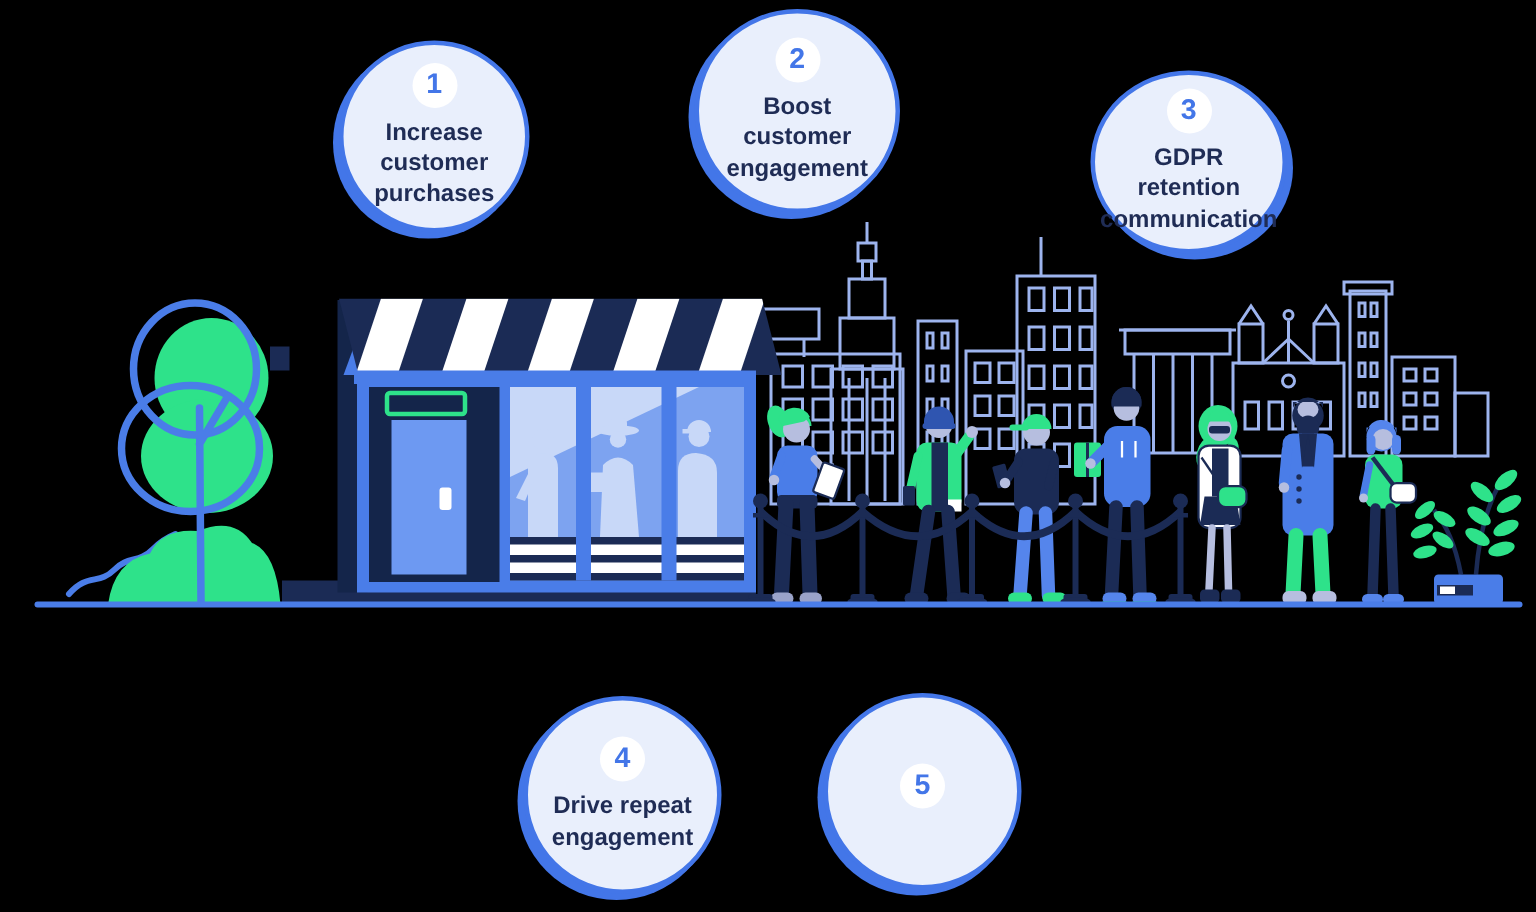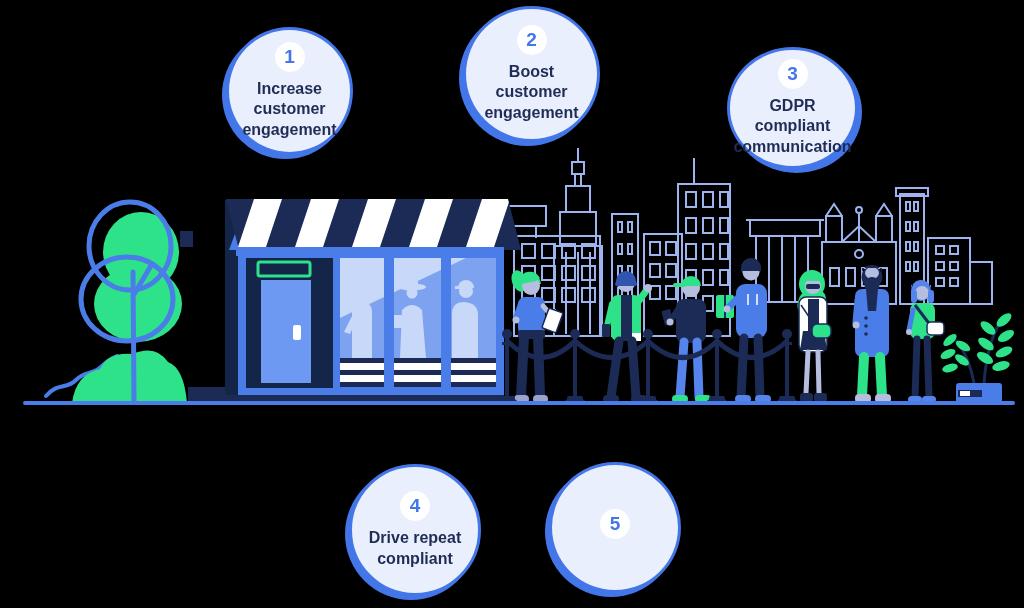--- a/index.html
+++ b/index.html
@@ -332,34 +332,34 @@
     <rect x="956" y="383" width="46" height="20" rx="3" fill="#4a7de8"></rect>
     <rect x="958" y="390" width="24" height="7" fill="#1b2b55"></rect>
     <rect x="960" y="391" width="10" height="5" fill="#ffffff"></rect>
   </g>
 </svg>
 
   <div class="bubble" id="b1">
     <div class="num">1</div>
     <div class="label">Increase
 customer
-engagement</div>
+purchases</div>
   </div>
   <div class="bubble" id="b2">
     <div class="num">2</div>
     <div class="label">Boost customer
 engagement</div>
   </div>
   <div class="bubble" id="b3">
     <div class="num">3</div>
-    <div class="label">GDPR compliant
+    <div class="label">GDPR retention
 communication</div>
   </div>
   <div class="bubble" id="b4">
     <div class="num">4</div>
     <div class="label">Drive repeat
-compliant</div>
+engagement</div>
   </div>
   <div class="bubble" id="b5">
     <div class="num">5</div>
   </div>
 
 </div>
 
 </body></html>

